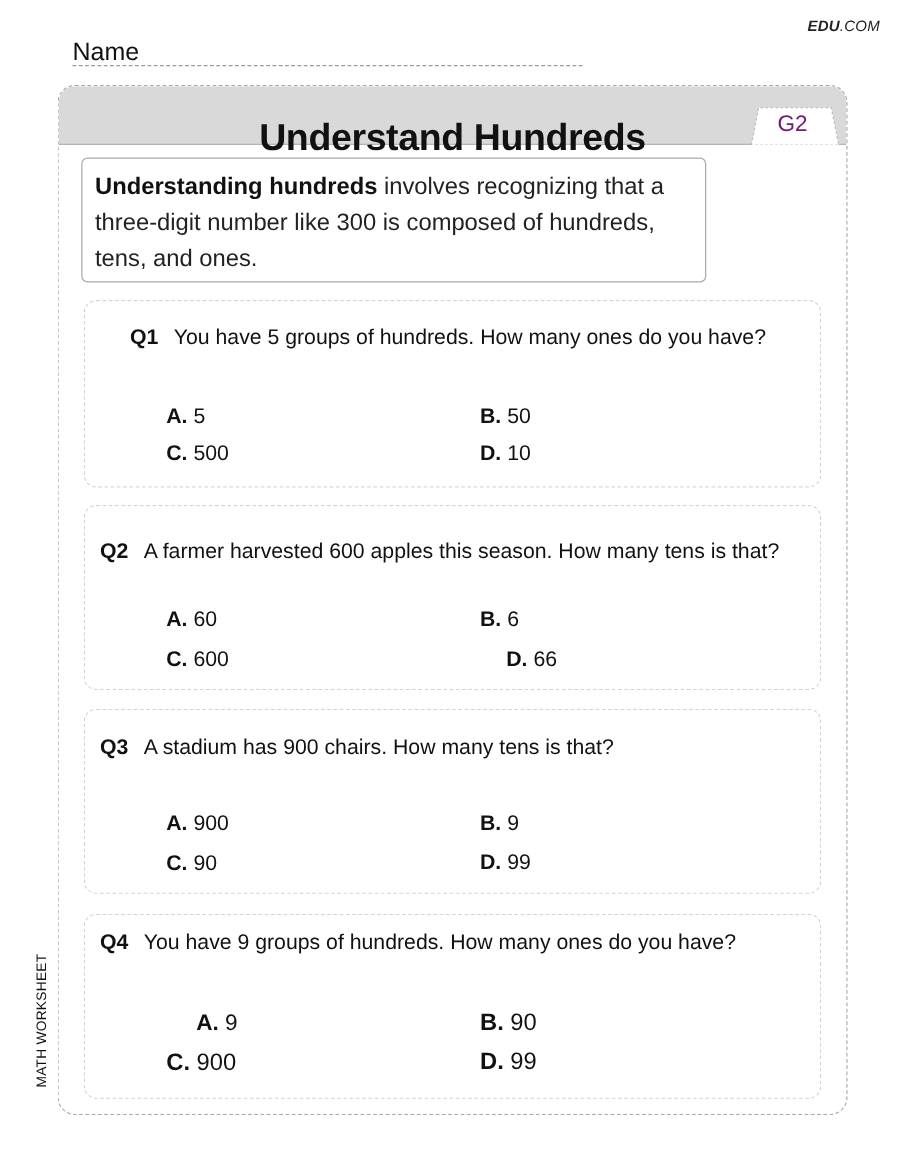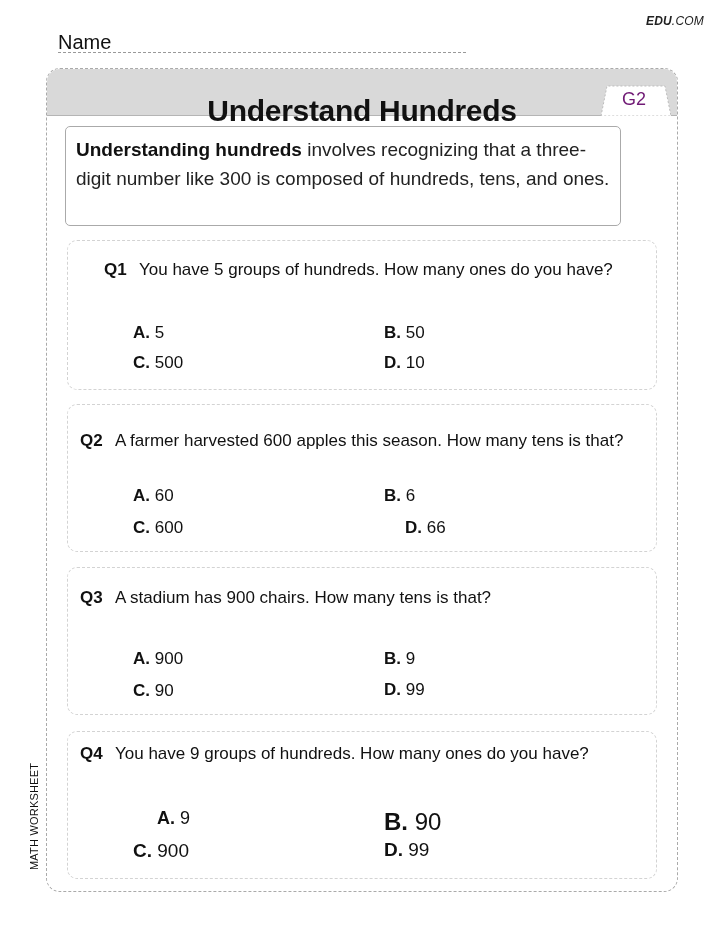--- a/index.html
+++ b/index.html
@@ -19,21 +19,21 @@
            border: 1px dashed #aaa; border-radius: 14px; box-sizing: border-box; overflow: hidden; }
   .sheet-header { height: 46px; background: #d9d9d9; border-bottom: 1px solid #b5b5b5;
                   position: relative; }
   .sheet-title { position: absolute; left: 0; right: 0; top: 5px; text-align: center;
                  font-size: 30px; font-weight: 700; color: #111; letter-spacing: -0.3px; margin-top: 20px; }
   .grade-tab { position: absolute; right: 6px; bottom: -1px; width: 74px; height: 32px; }
   .grade-tab svg { position: absolute; left: 0; top: 0; }
   .grade-label { position: absolute; left: 0; right: 0; top: 5px; text-align: center;
                  font-size: 18px; color: #701a75; }
 
-  .intro { position: absolute; left: 18px; top: 57px; width: 556px; height: 100px;
+  .intro { position: absolute; left: 18px; top: 57px; width: 500px; height: 100px;
            border: 1px solid #aaa; border-radius: 5px; box-sizing: border-box;
            padding: 8px 10px; font-size: 19px; line-height: 29px; color: #222; }
   .intro b { font-weight: 700; color: #111; }
 
   .question { position: absolute; left: 20px; width: 590px; border: 1px dashed #d3d3d3;
               border-radius: 10px; box-sizing: border-box; }
   .q-head { position: absolute; left: 12px; right: 8px; font-size: 17px; line-height: 24px; color: #111; }
   .q-num { font-weight: 700; position: absolute; left: 0; top: 0; }
   .q-text { display: block; padding-left: 35px; }
   .opt { position: absolute; font-size: 17px; color: #111; }
@@ -100,17 +100,17 @@
     <div class="opt" style="left:65px;top:113px;"><b>C.</b> <span>90</span></div>
     <div class="opt" style="left:316px;top:112px;"><b>D.</b> <span>99</span></div>
   </div>
 
   <div class="question" style="top:662px;height:148px;">
     <div class="q-head" style="top:10px;">
       <span class="q-num">Q4</span>
       <span class="q-text">You have 9 groups of hundreds. How many ones do you have?</span>
     </div>
     <div class="opt" style="left:65px;top:76px;font-size:18px;margin-left:24px;"><b>A.</b> <span>9</span></div>
-    <div class="opt" style="left:316px;top:76px;font-size:24px;"><b>B.</b> <span>90</span></div>
+    <div class="opt" style="left:316px;top:76px;font-size:19px;"><b>B.</b> <span>90</span></div>
     <div class="opt" style="left:65px;top:108px;font-size:19px;"><b>C.</b> <span>900</span></div>
     <div class="opt" style="left:316px;top:107px;font-size:19px;"><b>D.</b> <span>99</span></div>
   </div>
 </div>
 
 </body></html>

